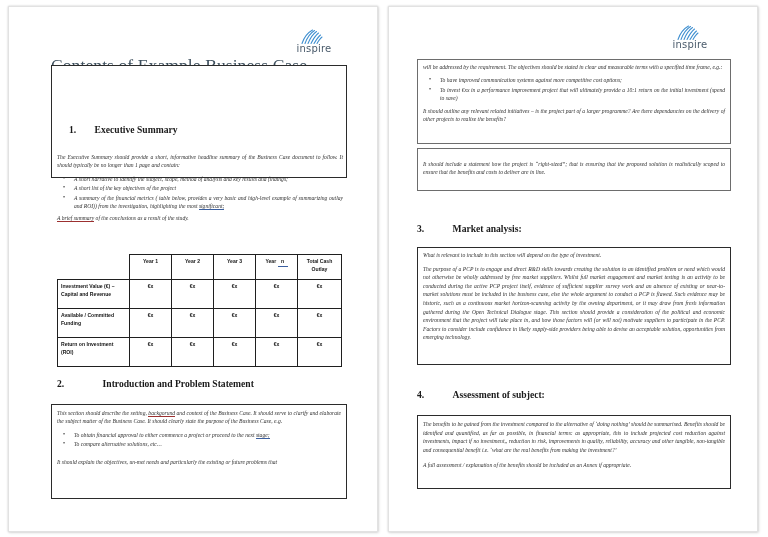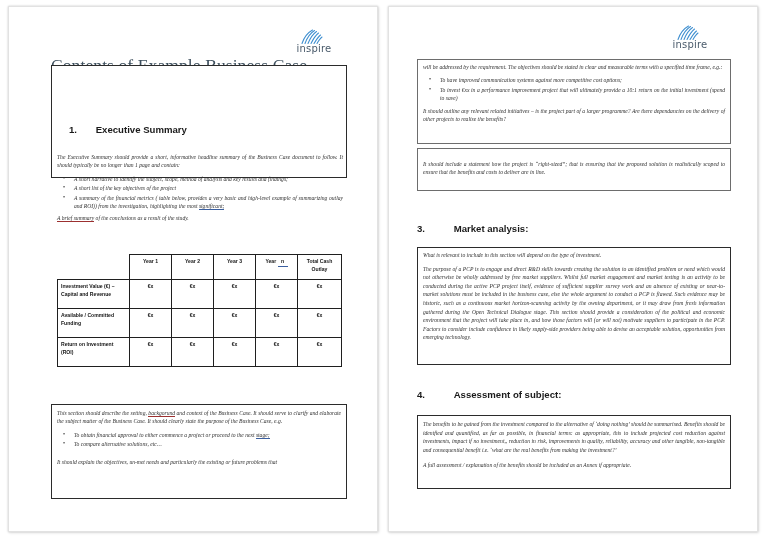--- a/index.html
+++ b/index.html
@@ -85,21 +85,21 @@
 
   .hrule {
     position: absolute;
     height: 0;
     border-top: 1px solid #8e9ba6;
   }
 
   
   .sec-head {
     position: absolute;
-    font-family: Liberation Sans, sans-serif;
+    font-family: Liberation Serif, serif;
     font-weight: bold;
     color: #1a1a1a;
     white-space: nowrap;
   }
   .sec-head .num { display: inline-block; }
   .sec-head .txt { display: inline-block; }
 
   
   .body {
     position: absolute;
@@ -254,20 +254,24 @@
             <td class="rowlabel">Return on Investment (ROI)</td>
             <td class="val">€x</td>
             <td class="val">€x</td>
             <td class="val">€x</td>
             <td class="val">€x</td>
             <td class="val">€x</td>
           </tr>
         </tbody>
       </table>
 
+      <div class="sec-head" style="left:48px; top:371px; font-size:9.6px;">
+        <span class="num">2.</span>
+        <span class="txt" style="margin-left:36px;">Introduction and Problem Statement</span>
+      </div>
 
       <div class="frame" style="left:42px; top:397px; width:296px; height:95px;"></div>
 
       <div class="body" style="left:48px; top:402px; width:284px; font-size:5.6px; line-height:8.4px;">
         <p><span>This section should describe the setting, </span><span class="sq red">backgorund</span><span> and context of the Business Case. It should serve to clarify and elaborate the subject matter of the Business Case. It should clearly state the purpose of the Business Case, e.g.</span></p>
         <ul>
           <li><span>To obtain financial approval to either commence a project or proceed to the next</span> <span class="sq">stage;</span></li>
           <li>To compare alternative solutions, etc…</li>
         </ul>
         <p style="margin-top:9px;">It should explain the objectives, un-met needs and particularly the existing or future problems that</p>

